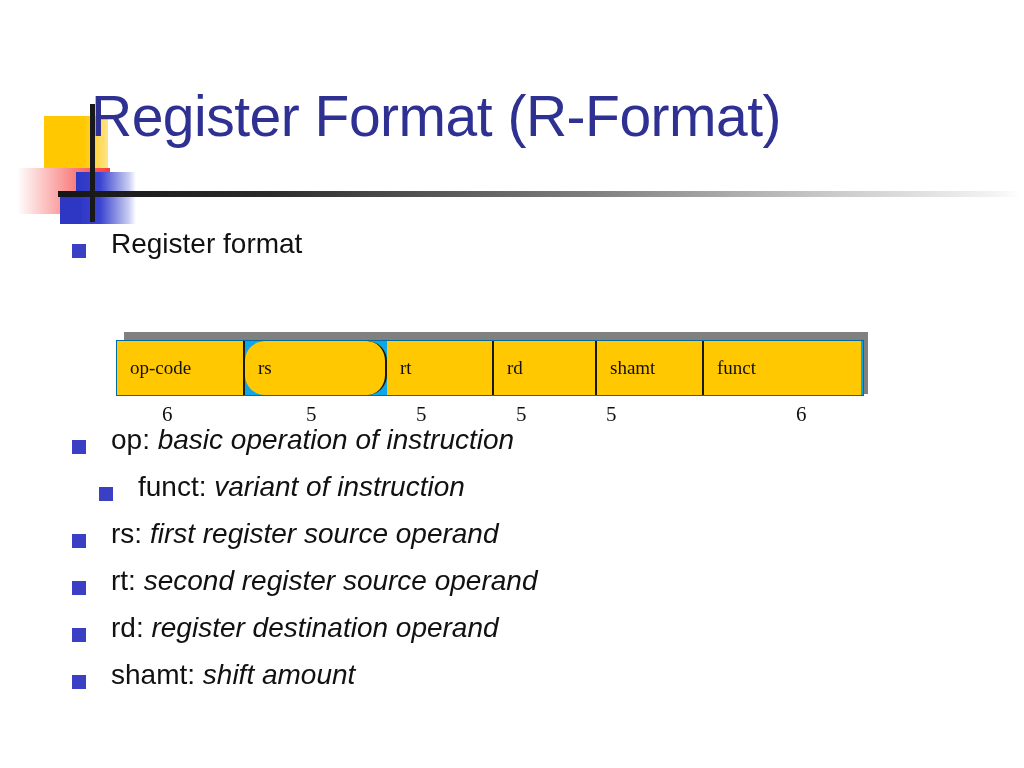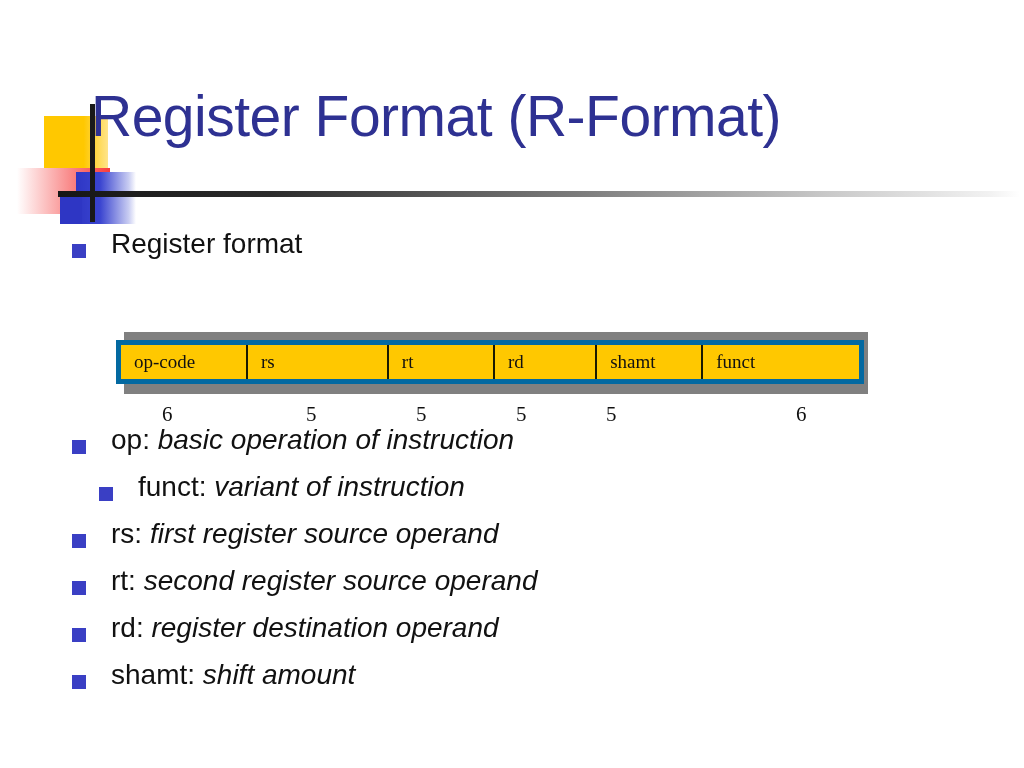--- a/index.html
+++ b/index.html
@@ -136,23 +136,23 @@
     left: 124px;
     top: 46px;
     width: 744px;
     height: 62px;
     background: #808080;
   }
   .fmt-table {
     position: absolute;
     left: 116px;
     top: 54px;
-    height: 44px;
+    height: 56px;
     display: flex;
-    border: 5px solid #0369a1;
+    border: 1px solid #0369a1;
     box-sizing: border-box;
     background: #0ea5e9;
   }
   .fmt-cell {
     border-right: 2px solid #1a1a00;
     box-sizing: border-box;
     display: flex;
     align-items: center;
     background: #ffc800;
   }
@@ -198,21 +198,21 @@
     <div class="bullet-mark"></div>
     <div class="bullet-text">Register format</div>
   </div>
 
   <div class="figure">
     <div class="fmt-shadow"></div>
     <div class="fmt-table" id="fmt-table" style="width: 748px;">
         <div class="fmt-cell" style="width: 128px;">
           <span class="fmt-cell-label">op-code</span>
         </div>
-        <div class="fmt-cell" style="width: 142px;">
+        <div class="fmt-cell" style="width: 142px; border-radius: 20px;">
           <span class="fmt-cell-label">rs</span>
         </div>
         <div class="fmt-cell" style="width: 107px;">
           <span class="fmt-cell-label">rt</span>
         </div>
         <div class="fmt-cell" style="width: 103px;">
           <span class="fmt-cell-label">rd</span>
         </div>
         <div class="fmt-cell" style="width: 107px; text-align: center;">
           <span class="fmt-cell-label">shamt</span>

